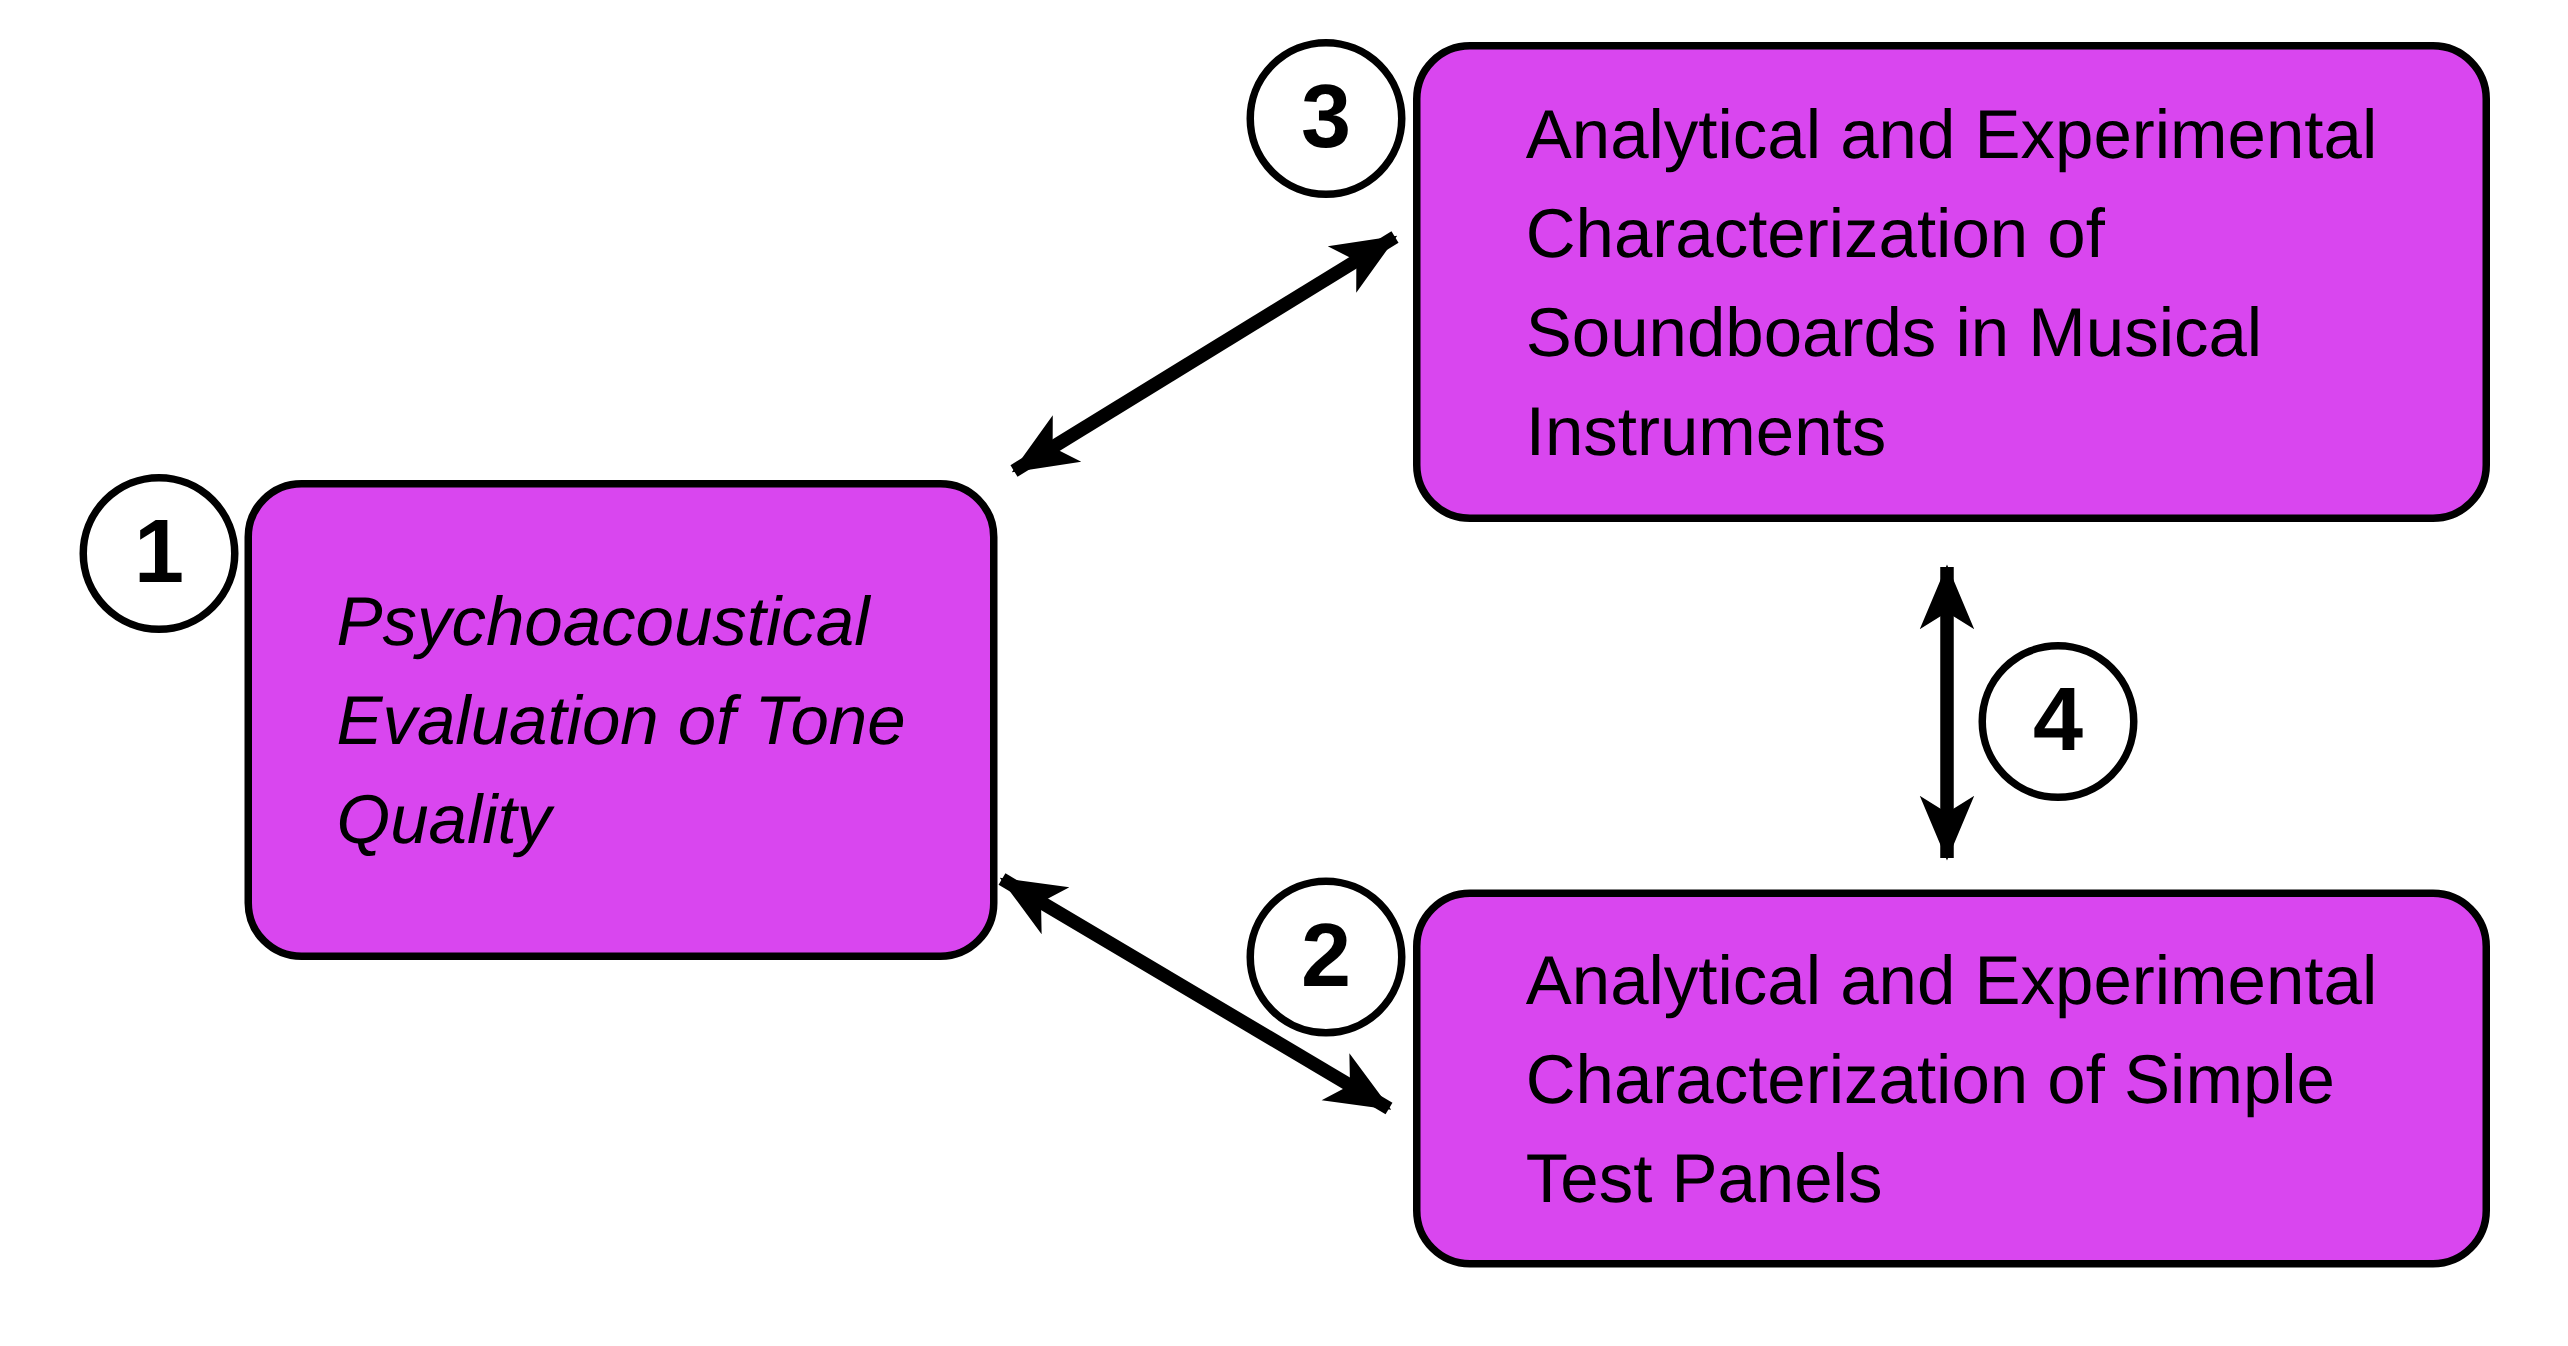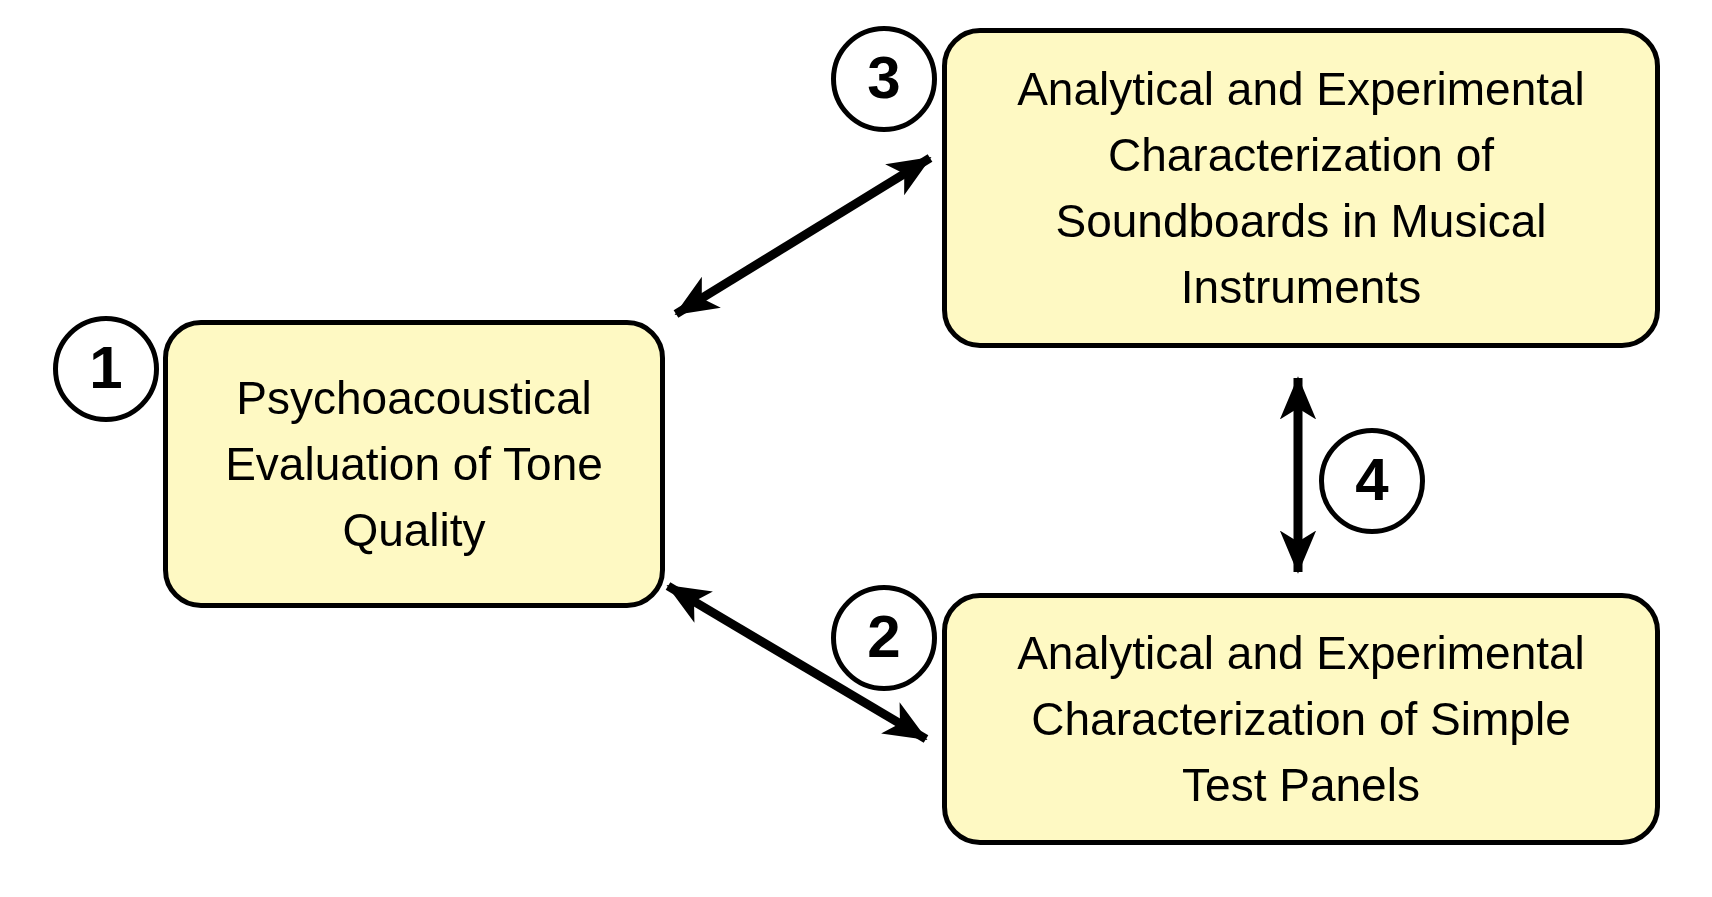--- a/index.html
+++ b/index.html
@@ -18,27 +18,26 @@
   }
   .arrows {
     position: absolute;
     left: 0;
     top: 0;
     z-index: 3;
   }
   .node {
     position: absolute;
     box-sizing: border-box;
-    background: #fef9c3;
+    background: #d946ef;
     border: 5px solid #000000;
     border-radius: 38px;
     display: flex;
     align-items: center;
     justify-content: center;
-    text-align: center;
     z-index: 2;
   }
   .node .label {
     white-space: pre-line;
     font-size: 46px;
     line-height: 66px;
     letter-spacing: 0px;
   }
   .badge {
     position: absolute;
@@ -52,21 +51,21 @@
     align-items: center;
     justify-content: center;
     z-index: 4;
   }
   .badge .num {
     font-size: 60px;
     font-weight: bold;
     line-height: 1;
     transform: translateY(-1px);
   }
-  #node-tone-quality   { left: 163px; top: 320px; width: 502px; height: 288px; }
+  #node-tone-quality   { left: 163px; top: 320px; width: 502px; height: 320px; font-style: italic; }
   #node-soundboards    { left: 942px; top: 28px;  width: 718px; height: 320px; }
   #node-test-panels    { left: 942px; top: 593px; width: 718px; height: 252px; }
   #badge-1 { left: 53px;   top: 316px; }
   #badge-3 { left: 831px;  top: 26px;  }
   #badge-2 { left: 831px;  top: 585px; }
   #badge-4 { left: 1319px; top: 428px; }
 </style>
 </head>
 <body>
 

